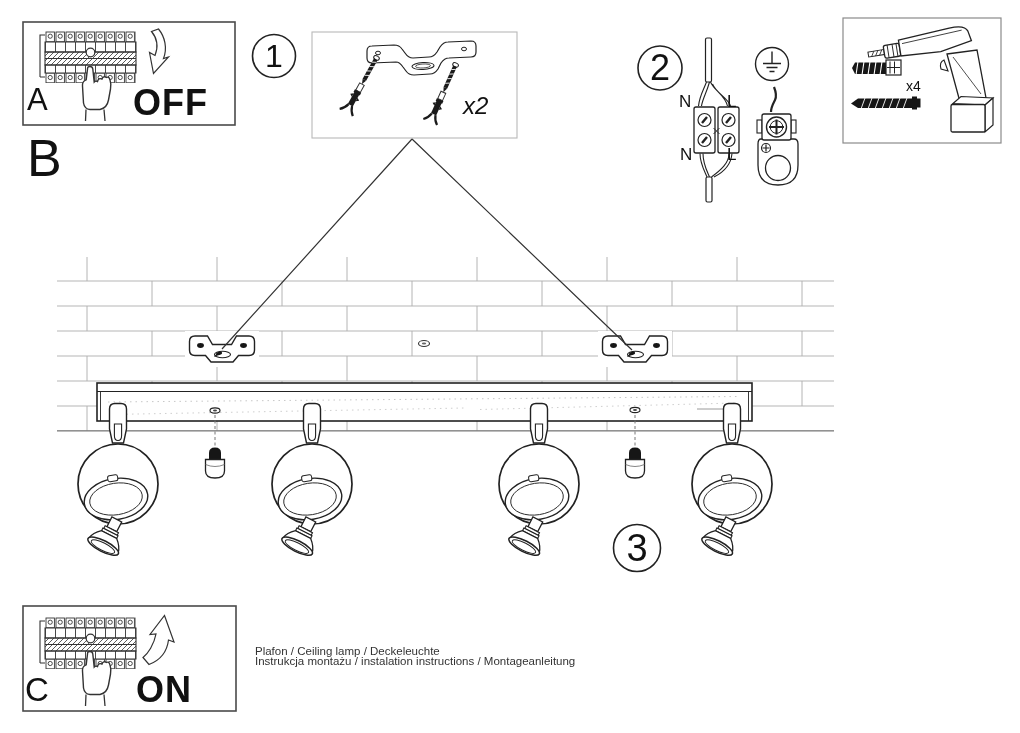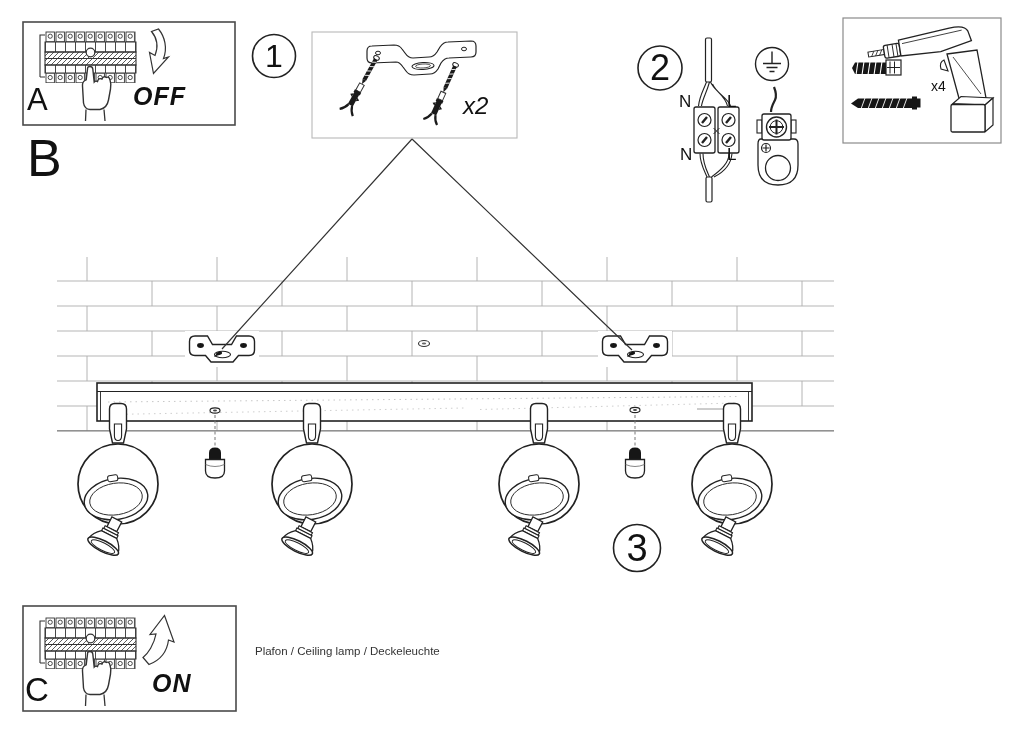--- a/index.html
+++ b/index.html
@@ -1,21 +1,21 @@
 <!DOCTYPE html>
 <html><head>
 <meta charset="utf-8">
 <style>
   html,body{margin:0;padding:0;background:#ffffff;}
   #sheet{position:relative;width:1020px;height:733px;background:#fff;overflow:hidden;
          font-family:"Liberation Sans", sans-serif;color:#1a1a1a;}
   #art{position:absolute;left:0;top:0;}
   .txt{position:absolute;white-space:nowrap;}
   .big-letter{font-size:31px;font-weight:400;color:#111;}
-  .switch-word{font-size:25px;font-weight:700;letter-spacing:1px;color:#111;font-style:italic;}
+  .switch-word{font-size:36px;font-weight:700;letter-spacing:1px;color:#111;}
   .circle-num{display:flex;align-items:center;justify-content:center;color:#111;font-weight:400;}
   .wire-label{font-size:17px;color:#111;}
   .qty{color:#111;}
   .footer-line{font-size:11.5px;color:#333;}
 </style>
 </head>
 <body>
 
 <div id="sheet">
 
@@ -263,22 +263,23 @@
 
 <div class="txt circle-num" style="left:253px; top:35px; width:42px; height:42px; font-size:32px;">1</div>
 <div class="txt qty" style="left:463px; top:92px; font-size:24px;font-style:italic;">x2</div>
 
 <div class="txt circle-num" style="left:637px; top:45px; width:46px; height:46px; font-size:36px;">2</div>
 <div class="txt wire-label" style="left:679px; top:92px;">N</div>
 <div class="txt wire-label" style="left:727px; top:92px;">L</div>
 <div class="txt wire-label" style="left:680px; top:145px;">N</div>
 <div class="txt wire-label" style="left:727px; top:145px;">L</div>
 
-<div class="txt qty" style="left:931px; top:78px; font-size:14px;">x4</div>
+<div class="txt qty" style="left:906px; top:78px; font-size:14px;">x4</div>
 
 <div class="txt circle-num" style="left:613px; top:524px; width:48px; height:48px; font-size:38px;">3</div>
 
 <div class="txt big-letter" style="left:25px; top:671px; font-size:33px;">C</div>
-<div class="txt switch-word" style="left:136px; top:669px;margin-left:16px;">ON</div>
-
+<div class="txt switch-word" style="left:136px; top:669px;">ON</div>
+
+<div class="txt footer-line" style="left:255px; top:655px;">Instrukcja montażu / instalation instructions / Montageanleitung</div>
 <div class="txt footer-line" style="left:255px; top:645px;">Plafon / Ceiling lamp / Deckeleuchte</div>
 
 </div>
 
 </body></html>

